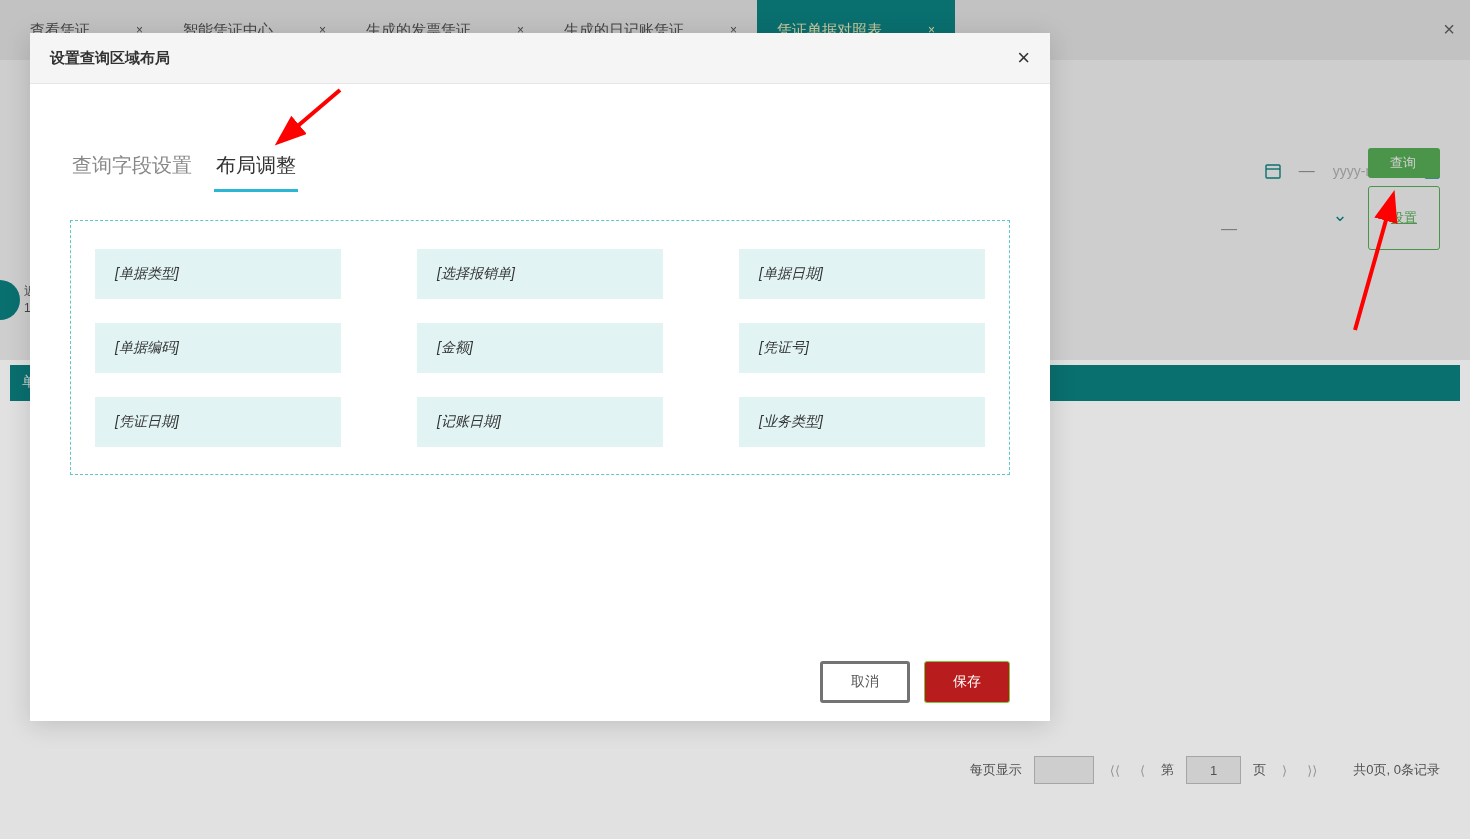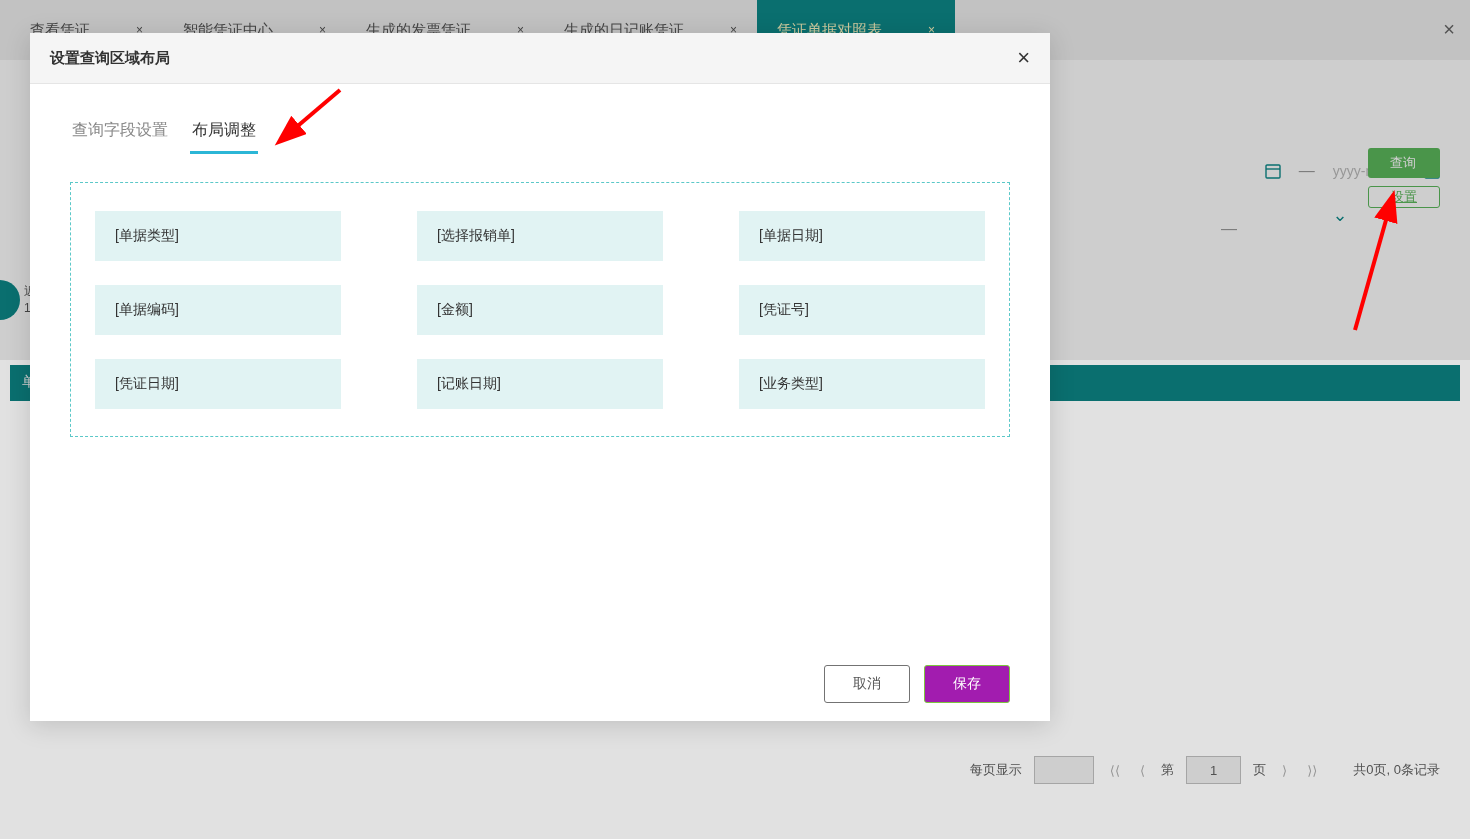--- a/index.html
+++ b/index.html
@@ -74,21 +74,21 @@
       background: #5cb85c;
       color: #fff;
       padding: 6px 22px;
       border-radius: 3px;
       font-size: 13px;
     }
     .bg-setup-btn {
       background: #fff;
       color: #5cb85c;
       border: 1px solid #5cb85c;
-      padding: 1px 22px;
+      padding: 22px 22px;
       border-radius: 3px;
       font-size: 13px;
       text-decoration: underline;
     }
     .bg-dropdown {
       position: absolute;
       right: 115px;
       top: 140px;
       width: 30px;
       height: 30px;
@@ -194,64 +194,66 @@
       flex: 1;
       padding: 30px 40px 20px 40px;
       position: relative;
     }
     .modal-tabs {
       display: flex;
       gap: 20px;
       margin-bottom: 28px;
     }
     .modal-tab {
-      font-size: 16px;
+      font-size: 20px;
       color: #888;
       padding: 6px 2px 10px 2px;
       cursor: pointer;
+      margin-top: 32px;
     }
     .modal-tab.active {
       color: #333;
       border-bottom: 3px solid #2bb6d6;
     }
     .layout-box {
       border: 1px dashed #5bc8c8;
       padding: 28px 24px;
       display: grid;
       grid-template-columns: repeat(3, 1fr);
       gap: 24px 76px;
       height: 255px;
       align-content: start;
+      font-style: italic;
     }
     .layout-item {
       background: #e1f3f3;
       height: 50px;
       display: flex;
       align-items: center;
       padding-left: 20px;
       font-size: 14px;
       color: #333;
     }
     .modal-footer {
       padding: 16px 40px 18px 40px;
       display: flex;
       justify-content: flex-end;
       gap: 14px;
     }
     .btn-cancel {
       background: #fff;
-      border: 1px solid #737373;
+      border: 3px solid #737373;
       color: #555;
       padding: 9px 28px;
       border-radius: 3px;
       font-size: 14px;
       cursor: pointer;
     }
     .btn-save {
-      background: #a21caf;
+      background: #b91c1c;
       border: 1px solid #7dc63f;
       color: #fff;
       padding: 9px 28px;
       border-radius: 3px;
       font-size: 14px;
       cursor: pointer;
     }
     
     
     .arrow {

